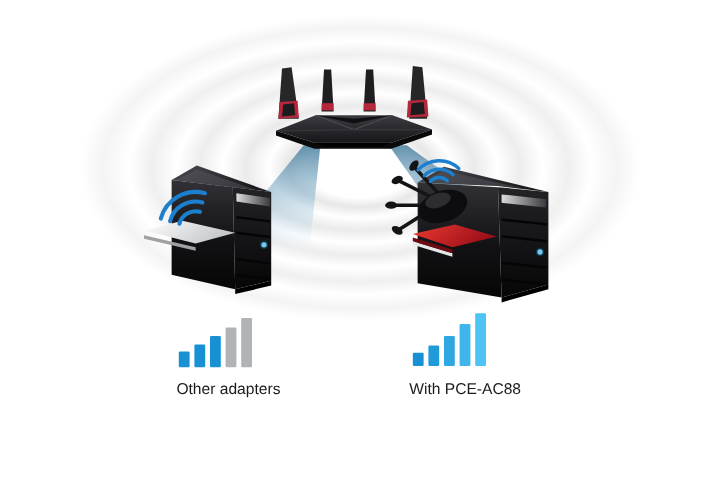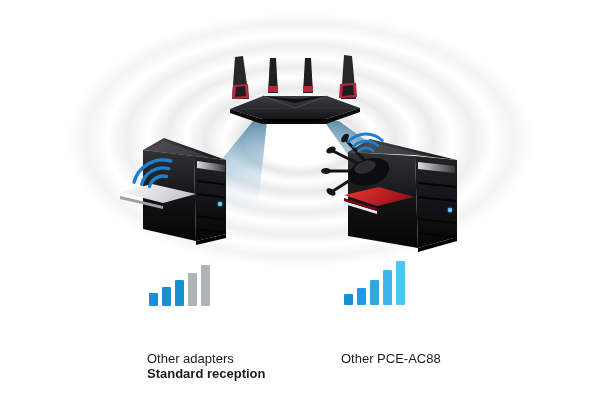--- a/index.html
+++ b/index.html
@@ -20,21 +20,21 @@
       rgba(115,115,120,.08) 90%,
       rgba(115,115,120,0) 98%);}
 
   svg.scene{position:absolute;left:0;top:0;}
 
   .bars{position:absolute;display:flex;align-items:flex-end;gap:4px;}
   .bars .bar{width:9px;border-radius:1px;}
   .bars-left{left:149px;top:265px;height:41px;}
   .bars-right{left:344px;top:261px;height:44px;}
 
-  .caption{position:absolute;color:#1b1b1b;font-size:13px;line-height:15px;margin-top:35px;}
+  .caption{position:absolute;color:#1b1b1b;font-size:13px;line-height:15px;}
   .caption-left{left:147px;top:316px;}
   .caption-right{left:341px;top:316px;}
   .caption .b{font-weight:bold;}
 </style>
 </head>
 <body>
 
 <div class="stage">
 
   <div class="rings"></div>
@@ -185,19 +185,18 @@
   <div class="bars bars-right">
       <div class="bar" style="height: 11px; background: rgb(23, 145, 211);"></div>
       <div class="bar" style="height: 17px; background: rgb(32, 155, 217);"></div>
       <div class="bar" style="height: 25px; background: rgb(47, 168, 225);"></div>
       <div class="bar" style="height: 35px; background: rgb(62, 182, 236);"></div>
       <div class="bar" style="height: 44px; background: rgb(77, 196, 244);"></div>
     </div>
 
   <div class="caption caption-left">
     <div>Other adapters</div>
-    <div class="b">Standard reception</div>
   </div>
   <div class="caption caption-right">
-    <div>Other PCE-AC88</div>
+    <div>With PCE-AC88</div>
   </div>
 
 </div>
 
 </body></html>

